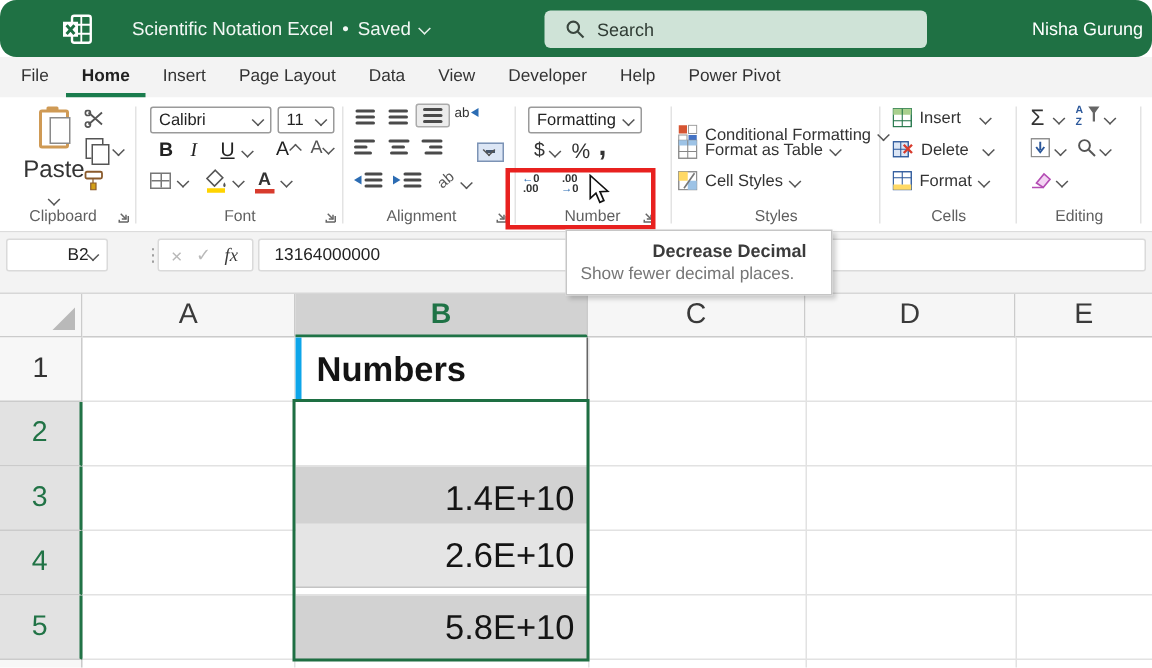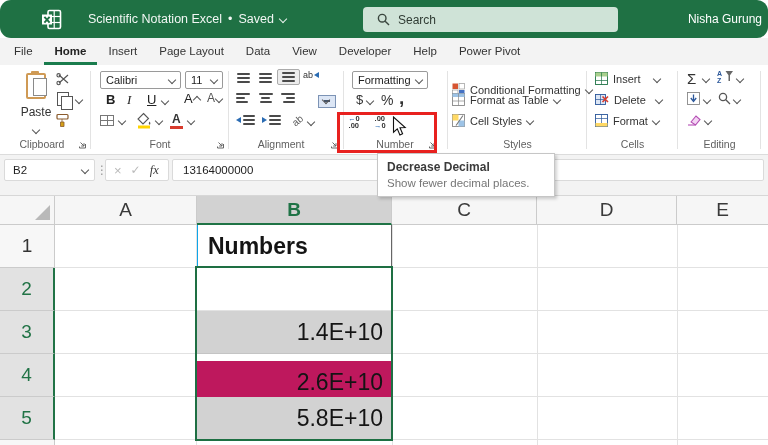--- a/index.html
+++ b/index.html
@@ -54,21 +54,21 @@
            box-sizing:border-box;text-align:center;font-size:19px;color:#333;}
   .rowhead.sel{background:#e2e2e2;color:#217346;border-right:2px solid #217346;}
   .gline-h{position:absolute;left:55px;width:713px;height:1px;background:#e2e2e2;}
   .gline-v{position:absolute;top:225px;height:220px;width:1px;background:#e2e2e2;}
   .bcell{position:absolute;left:197px;width:195px;height:43px;box-sizing:border-box;font-size:23px;color:#141414;
          display:flex;align-items:center;justify-content:flex-end;padding-right:9px;border-bottom:1px solid #c4c4c4;}
   
   .redbox{left:337px;top:112px;width:100px;height:41px;border:3px solid #e8211f;box-sizing:border-box;z-index:30;}
   .tooltip{left:377px;top:153px;width:178px;height:44px;background:#fff;border:1px solid #c6c6c6;
            box-shadow:2px 2px 3px rgba(0,0,0,.18);box-sizing:border-box;padding:6px 9px;z-index:40;}
-  .tooltip .tt-title{font-size:12px;font-weight:700;color:#3b3b3b;}
+  .tooltip .tt-title{font-size:12px;font-weight:700;color:#3b3b3b;margin-left:48px;}
   .tooltip .tt-body{font-size:11.5px;color:#767676;margin-top:3px;}
 </style>
 </head>
 <body>
 
 <div class="abs titlebar">
   <svg class="abs" style="left:40px;top:8px" width="23" height="23" viewBox="0 0 23 23">
     <rect x="8" y="2.5" width="12.5" height="18" rx="1.5" fill="none" stroke="#fff" stroke-width="1.6"></rect>
     <line x1="8" y1="8.5" x2="20.5" y2="8.5" stroke="#fff" stroke-width="1.2"></line>
     <line x1="8" y1="14.5" x2="20.5" y2="14.5" stroke="#fff" stroke-width="1.2"></line>
@@ -106,21 +106,21 @@
 
 <div class="abs ribbon">
   <div class="vsep" style="left:90px"></div><div class="vsep" style="left:228px"></div>
   <div class="vsep" style="left:343px"></div><div class="vsep" style="left:447px"></div>
   <div class="vsep" style="left:586px"></div><div class="vsep" style="left:677px"></div>
   <div class="vsep" style="left:760px"></div>
 
   
   <div class="abs" style="left:14px;top:6px;width:44px;text-align:center">
     <div class="clipboard" style="margin:2px auto 0"></div>
-    <div style="font-size:12px;color:#333;margin-top:6px">Paste</div>
+    <div style="font-size:16px;color:#333;margin-top:6px">Paste</div>
     <span class="chev" style="margin-top:3px"></span>
   </div>
   <svg class="abs" style="left:56px;top:8px" width="14" height="13" viewBox="0 0 14 13">
     <path d="M3 2 L12 10 M3 10 L12 2" stroke="#555" stroke-width="1.2" fill="none"></path>
     <circle cx="2.6" cy="2.3" r="1.7" fill="none" stroke="#555" stroke-width="1.1"></circle>
     <circle cx="2.6" cy="10" r="1.7" fill="none" stroke="#555" stroke-width="1.1"></circle>
   </svg>
   <span class="abs copy-ic" style="left:57px;top:27px"></span>
   <span class="abs chev" style="left:76px;top:32px"></span>
   <svg class="abs" style="left:55px;top:48px" width="15" height="15" viewBox="0 0 15 15">
@@ -338,21 +338,21 @@
   <span class="abs chev" style="left:734px;top:32px"></span>
   <svg class="abs" style="left:686px;top:48px" width="16" height="14" viewBox="0 0 16 14">
     <path d="M5 9 L10 3 L14 6.5 L9.5 12 Z" fill="#f3d4f3" stroke="#b44db4" stroke-width="1.1"></path>
     <path d="M2 12 L9.5 12" stroke="#b44db4" stroke-width="1.1"></path>
   </svg>
   <span class="abs chev" style="left:705px;top:53px"></span>
   <div class="glabel" style="left:679px;width:81px">Editing</div>
 </div>
 
 <div class="abs fband">
-  <div class="fbox" style="left:4px;width:91px;justify-content:space-between;padding:0 6px 0 8px">
+  <div class="fbox" style="left:4px;width:68px;justify-content:flex-end;padding:0 6px 0 8px">
     <span>B2</span>
     <span class="chev"></span>
   </div>
   <span class="abs" style="left:96px;top:8px;color:#999;font-size:12px">⋮</span>
   <div class="fbox" style="left:105px;width:64px;gap:9px;padding-left:8px">
     <span style="color:#b9b9b9;font-size:13px">×</span>
     <span style="color:#b9b9b9;font-size:12px">✓</span>
     <span style="color:#3b3b3b;font-size:12.5px;font-style:italic;font-family:'Liberation Serif',serif">fx</span>
   </div>
   <div class="fbox" style="left:172px;width:592px;padding-left:10px">13164000000</div>
@@ -380,23 +380,23 @@
   <div class="gline-v" style="left:196px;top:29px;height:220px"></div>
   <div class="gline-v" style="left:392px;top:29px;height:220px"></div>
   <div class="gline-v" style="left:537px;top:29px;height:220px"></div>
   <div class="gline-v" style="left:677px;top:29px;height:220px"></div>
   <div class="gline-h" style="top:71px"></div>
   <div class="gline-h" style="top:114px"></div>
   <div class="gline-h" style="top:157px"></div>
   <div class="gline-h" style="top:200px"></div>
   <div class="gline-h" style="top:243px"></div>
 
-  <div class="bcell" style="top:29px;justify-content:flex-start;padding-left:10px;font-weight:700;border-left:1px solid #0ea5e9;border-right:1px solid #666;background:#fff">Numbers</div>
+  <div class="bcell" style="top:29px;justify-content:flex-start;padding-left:10px;font-weight:700;border-left:4px solid #0ea5e9;border-right:1px solid #666;background:#fff">Numbers</div>
   <div class="bcell" style="top:115px;background:#d2d2d2">1.4E+10</div>
-  <div class="bcell" style="top:165px;background:#be185d">2.6E+10</div>
+  <div class="bcell" style="top:153px;background:#e5e5e5">2.6E+10</div>
   <div class="bcell" style="top:201px;background:#d2d2d2">5.8E+10</div>
 
   <div class="abs" style="left:195px;top:70px;width:198px;height:175px;border:2px solid #1e6f43;box-sizing:border-box;pointer-events:none"></div>
 </div>
 
 <div class="abs redbox"></div>
 <div class="abs tooltip">
   <div class="tt-title">Decrease Decimal</div>
   <div class="tt-body">Show fewer decimal places.</div>
 </div>

